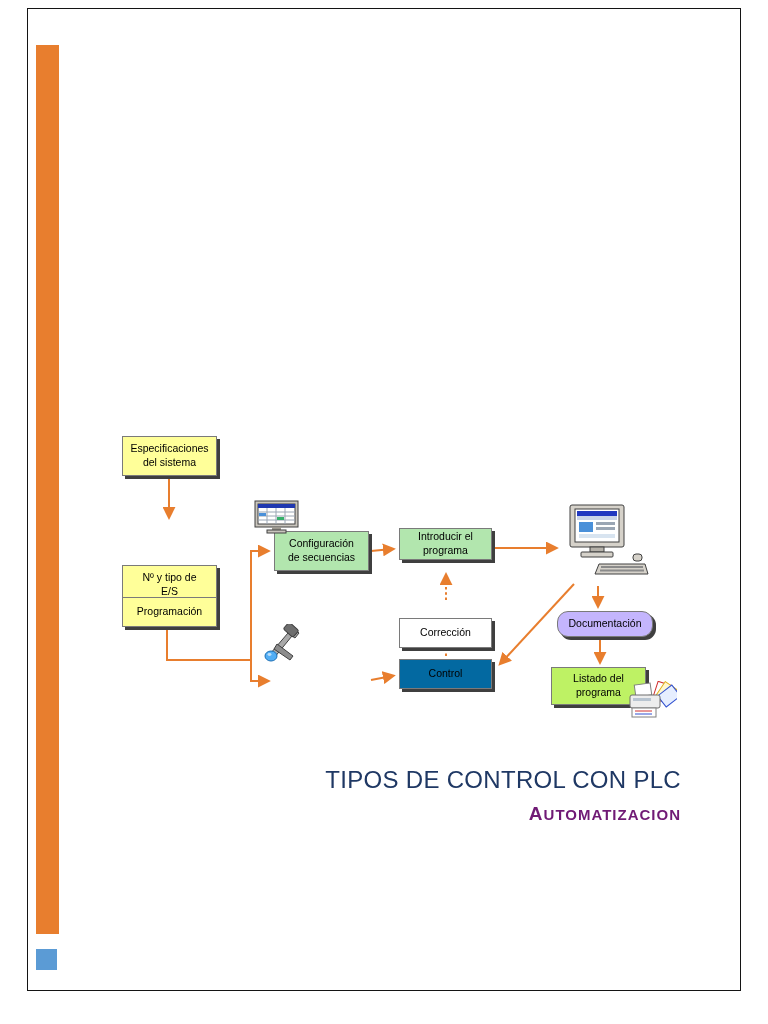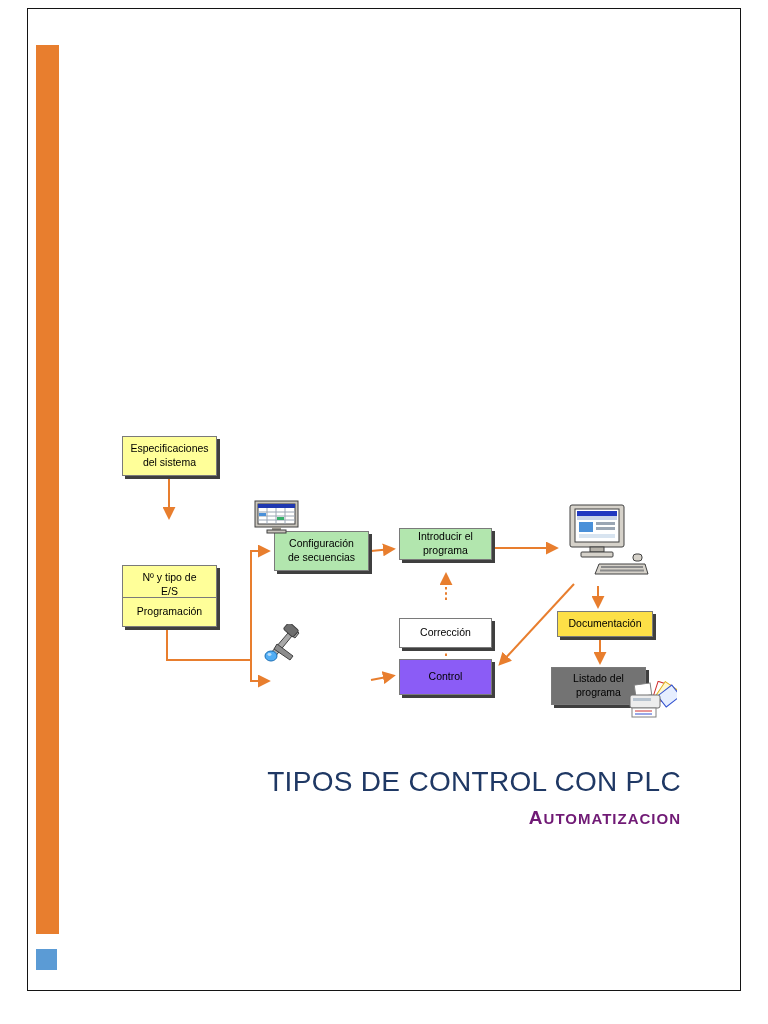--- a/index.html
+++ b/index.html
@@ -11,21 +11,21 @@
   .accent-square { position:absolute; left:36px; top:949px; width:21px; height:21px; background:#5B9BD5; }
   .connectors { position:absolute; left:0; top:0; width:768px; height:1024px; }
   .node {
     position:absolute; border:1px solid #7A7A7A; box-shadow:3px 3px 0 #3F3F3F;
     display:flex; align-items:center; justify-content:center; text-align:center;
     font-size:10.5px; line-height:1.3; color:#000; padding:1px; background:#fff;
   }
   .node-label { white-space:pre-line; }
   .icon { position:absolute; }
   .title-block { position:absolute; right:87px; top:766px; text-align:right; }
-  .doc-title { font-size:28px; font-weight:400; color:#1F3864; letter-spacing:0.3px;margin-left:48px; }
+  .doc-title { font-size:24px; font-weight:400; color:#1F3864; letter-spacing:0.3px;margin-left:48px; }
   .doc-subtitle { margin-top:9px; color:#4472C4; letter-spacing:1px; }
   .sub-initial { font-size:19px; }
   .sub-rest { font-size:15px; }
 </style>
 </head>
 <body>
 
 <div class="page">
 
   <div class="page-border"></div>
@@ -70,27 +70,27 @@
     <span class="node-label">Configuración
 de secuencias</span>
   </div>
   <div class="node" style="left: 399px; top: 528px; width: 93px; height: 32px; background-color: rgb(178, 230, 174);">
     <span class="node-label">Introducir el
 programa</span>
   </div>
   <div class="node" style="left: 399px; top: 618px; width: 93px; height: 30px; background-color: rgb(255, 255, 255);">
     <span class="node-label">Corrección</span>
   </div>
-  <div class="node" style="left: 399px; top: 659px; width: 93px; height: 36px; background-color: #8b5cf6;">
+  <div class="node" style="left: 399px; top: 659px; width: 93px; height: 30px; background-color: #0369a1;">
     <span class="node-label">Control</span>
   </div>
-  <div class="node" style="left: 557px; top: 611px; width: 96px; height: 26px; background-color: #fde047;">
+  <div class="node" style="left: 557px; top: 611px; width: 96px; height: 26px; background-color: #c4b5fd; border-radius: 11px;">
     <span class="node-label">Documentación</span>
   </div>
-  <div class="node" style="left: 551px; top: 667px; width: 95px; height: 38px; background-color: #737373;">
+  <div class="node" style="left: 551px; top: 667px; width: 95px; height: 38px; background-color: #bef264;">
     <span class="node-label">Listado del
 programa</span>
   </div>
 
   <svg class="icon" style="left:254px; top:500px;" width="48" height="34" viewBox="0 0 48 34">
     <rect x="1" y="1" width="43" height="26" fill="#C9C5BD" stroke="#404040"></rect>
     <rect x="4" y="4" width="37" height="20" fill="#FFFFFF" stroke="#404040"></rect>
     <rect x="4" y="4" width="37" height="4" fill="#2038B0"></rect>
     <g stroke="#9AA6B4" stroke-width="1">
       <line x1="4" y1="12" x2="41" y2="12"></line>

